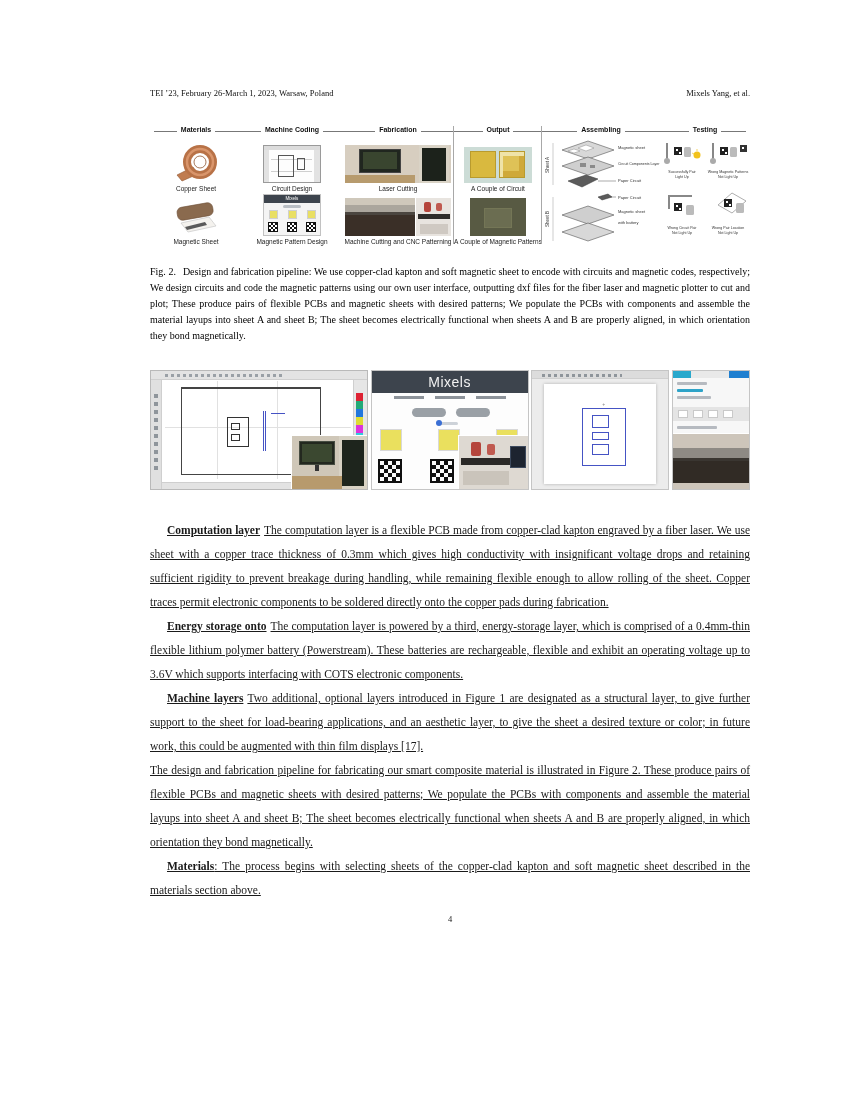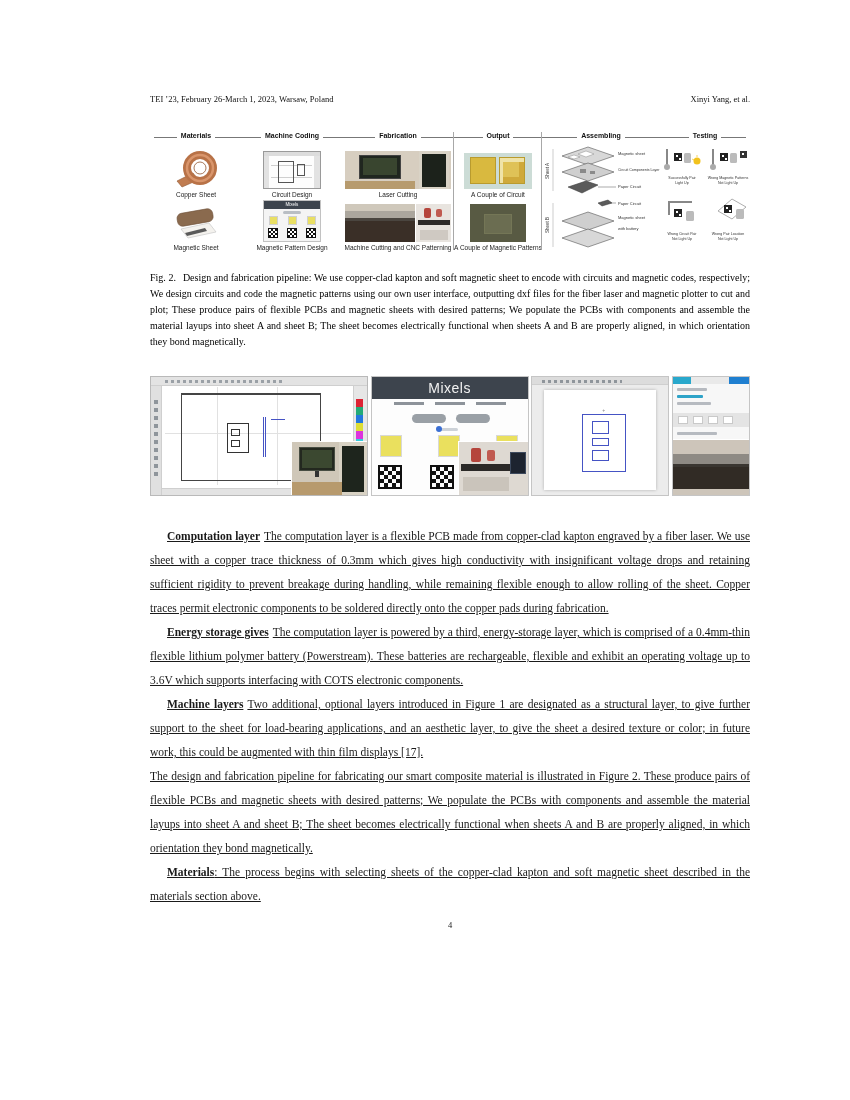--- a/index.html
+++ b/index.html
@@ -1,18 +1,18 @@
 <!DOCTYPE html>
 <html><head>
 <meta charset="utf-8">
 <style>
   * { margin:0; padding:0; box-sizing:border-box; }
   html,body { background:#ffffff; }
   body { width:850px; height:1100px; position:relative; font-family:"Liberation Serif", serif; color:#1a1a1a; }
-  .content { position:absolute; left:150px; top:94px; width:600px; }
+  .content { position:absolute; left:150px; top:88px; width:600px; }
 
   
   .page-header { display:flex; justify-content:space-between; font-size:8.5px; color:#111; }
 
   
   .fig2 { margin-top:28px; }
   .f2-diagram { position:relative; width:600px; height:120px; }
   .f2-header { position:relative; height:13px; }
   .f2-hline { position:absolute; left:4px; right:4px; top:5px; height:1px; background:#777; }
   .f2-hlabels { position:relative; display:flex; }
@@ -149,21 +149,21 @@
 
   svg text { font-family:"Liberation Sans", sans-serif; fill:#333; }
 </style>
 </head>
 <body>
 
 <div class="content">
 
   <div class="page-header">
     <span>TEI ’23, February 26-March 1, 2023, Warsaw, Poland</span>
-    <span>Xinyi Yang, et al.</span>
+    <span>Mixels Yang, et al.</span>
   </div>
 
   <figure class="fig2">
     <div class="f2-diagram">
       <div class="f2-header">
         <div class="f2-hline"></div>
         <div class="f2-hlabels">
           <div class="f2-hcell w1">
               <span>Materials</span>
             </div>
@@ -449,21 +449,21 @@
             <div class="slot"></div>
             <div class="mat"></div>
         </div>
       </div>
     </div>
 
   </figure>
 
   <div class="body-text">
     <p><span class="lead lead-gap">Computation layer</span><span>The computation layer is a flexible PCB made from copper-clad kapton engraved by a fiber laser. We use sheet with a copper trace thickness of 0.3mm which gives high conductivity with insignificant voltage drops and retaining sufficient rigidity to prevent breakage during handling, while remaining flexible enough to allow rolling of the sheet. Copper traces permit electronic components to be soldered directly onto the copper pads during fabrication.</span></p>
-    <p><span class="lead lead-gap">Energy storage gives</span><span>The computation layer is powered by a third, energy-storage layer, which is comprised of a 0.4mm-thin flexible lithium polymer battery (Powerstream). These batteries are rechargeable, flexible and exhibit an operating voltage up to 3.6V which supports interfacing with COTS electronic components.</span></p>
+    <p><span class="lead lead-gap">Energy storage onto</span><span>The computation layer is powered by a third, energy-storage layer, which is comprised of a 0.4mm-thin flexible lithium polymer battery (Powerstream). These batteries are rechargeable, flexible and exhibit an operating voltage up to 3.6V which supports interfacing with COTS electronic components.</span></p>
     <p><span class="lead lead-gap">Machine layers</span><span>Two additional, optional layers introduced in Figure 1 are designated as a structural layer, to give further support to the sheet for load-bearing applications, and an aesthetic layer, to give the sheet a desired texture or color; in future work, this could be augmented with thin film displays [17].</span></p>
 
 
     <p class="noindent"><span>The design and fabrication pipeline for fabricating our smart composite material is illustrated in Figure 2. These produce pairs of flexible PCBs and magnetic sheets with desired patterns; We populate the PCBs with components and assemble the material layups into sheet A and sheet B; The sheet becomes electrically functional when sheets A and B are properly aligned, in which orientation they bond magnetically.</span></p>
     <p><span class="lead">Materials</span><span>: The process begins with selecting sheets of the copper-clad kapton and soft magnetic sheet described in the materials section above.</span></p>
   </div>
 
   <div class="pageno">4</div>
 </div>
 

